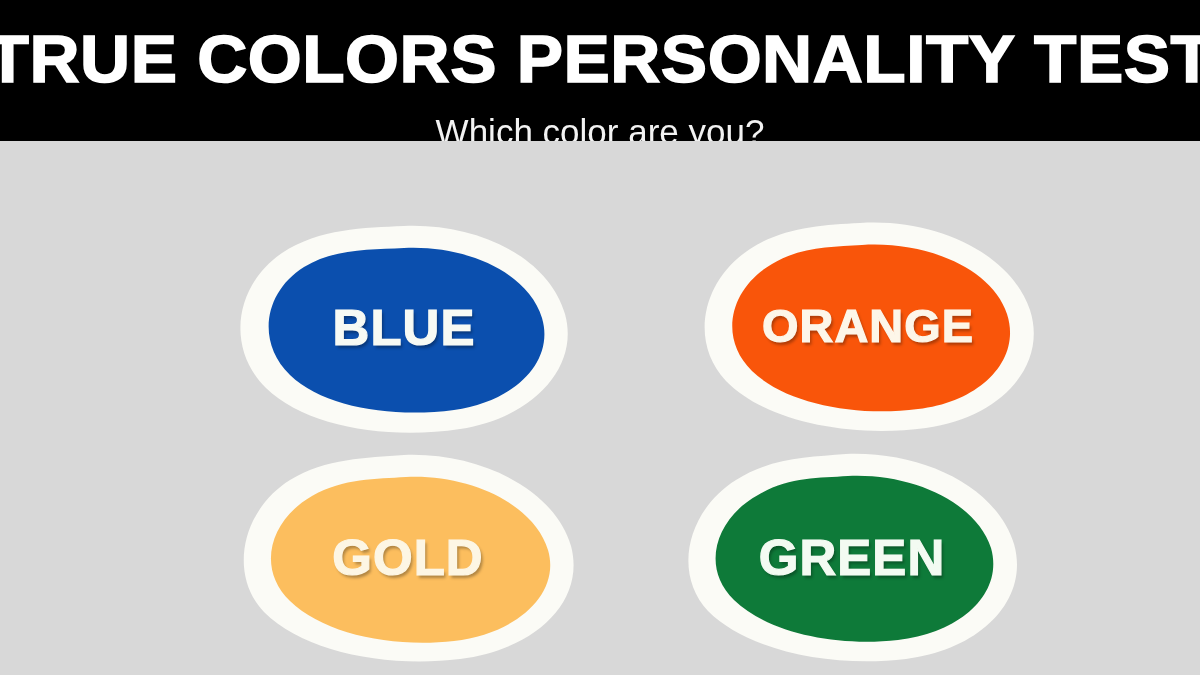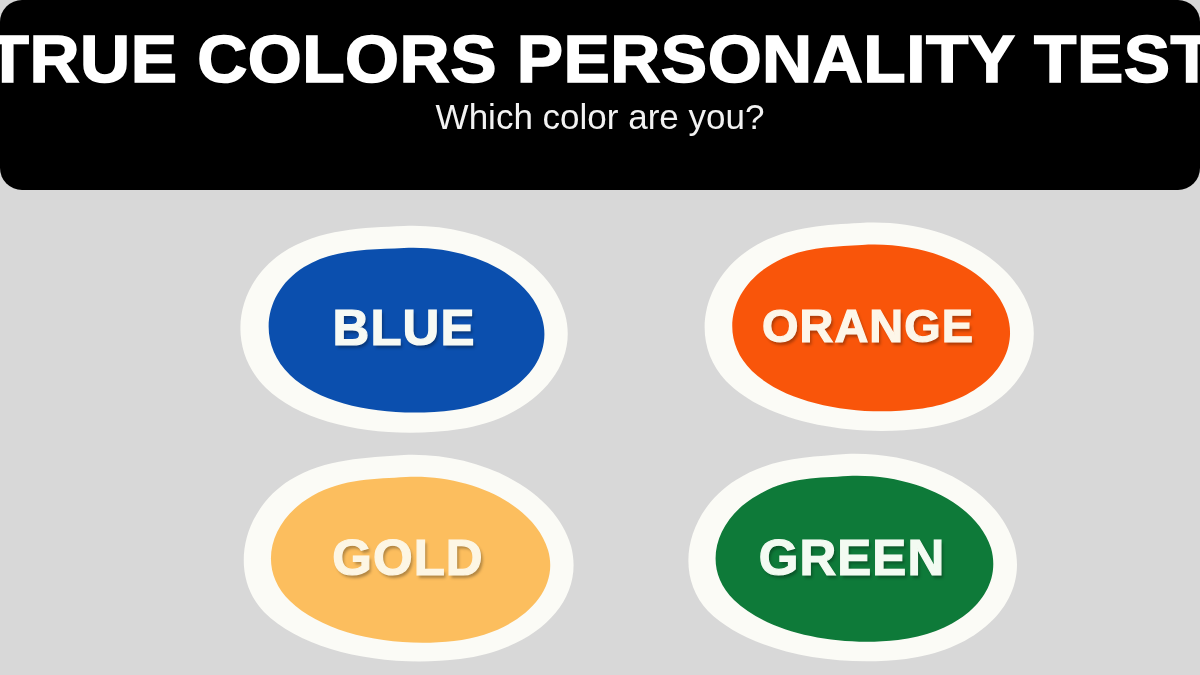--- a/index.html
+++ b/index.html
@@ -16,24 +16,23 @@
     font-family: "Liberation Sans", sans-serif;
     background: #d8d8d8;
   }
 
   
   #header {
     position: absolute;
     left: 0;
     top: 0;
     width: 1200px;
-    height: 190px;
+    height: 141px;
     background: #000000;
     overflow: hidden;
-    border-radius: 22px;
   }
   #title {
     position: absolute;
     left: 0;
     top: 22px;
     width: 1200px;
     text-align: center;
     color: #ffffff;
     font-family: "Liberation Sans", sans-serif;
     font-weight: bold;
@@ -41,21 +40,21 @@
     line-height: 74px;
     letter-spacing: 0.5px;
     transform: scaleX(1.035);
     transform-origin: 50% 50%;
     white-space: nowrap;
     -webkit-text-stroke: 1.6px #ffffff;
   }
   #subtitle {
     position: absolute;
     left: 0;
-    top: 96px;
+    top: 111px;
     width: 1200px;
     text-align: center;
     color: #f2f2f2;
     font-family: "Liberation Sans", sans-serif;
     font-weight: 400;
     font-size: 35px;
     line-height: 42px;
     white-space: nowrap;
   }
 

